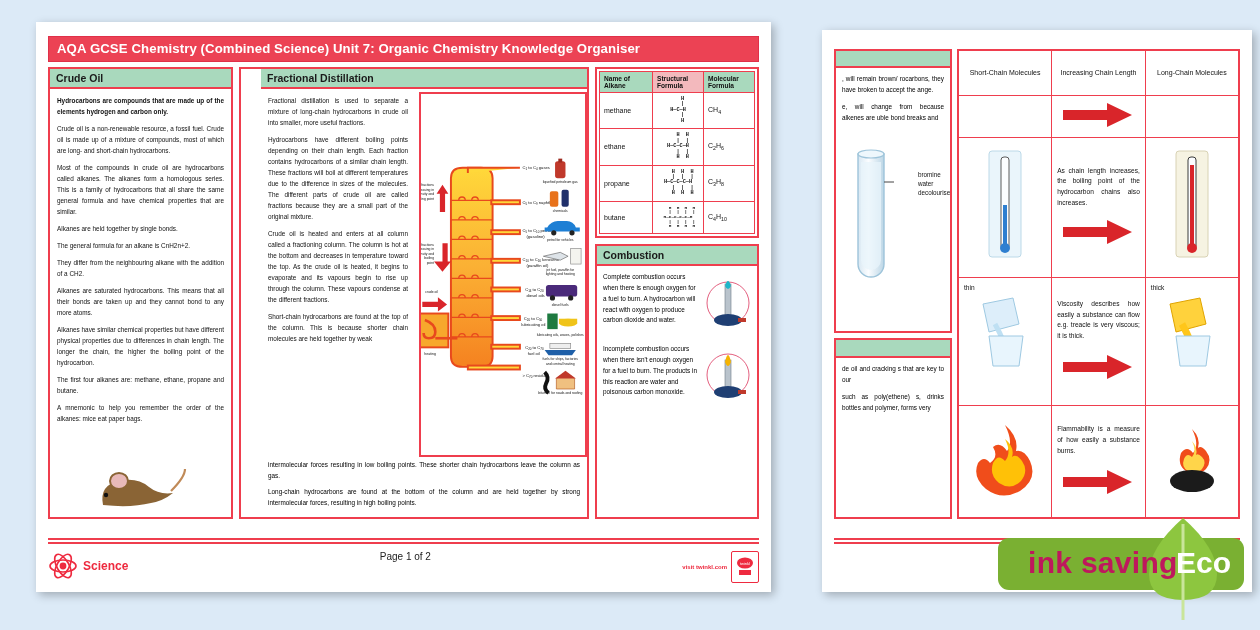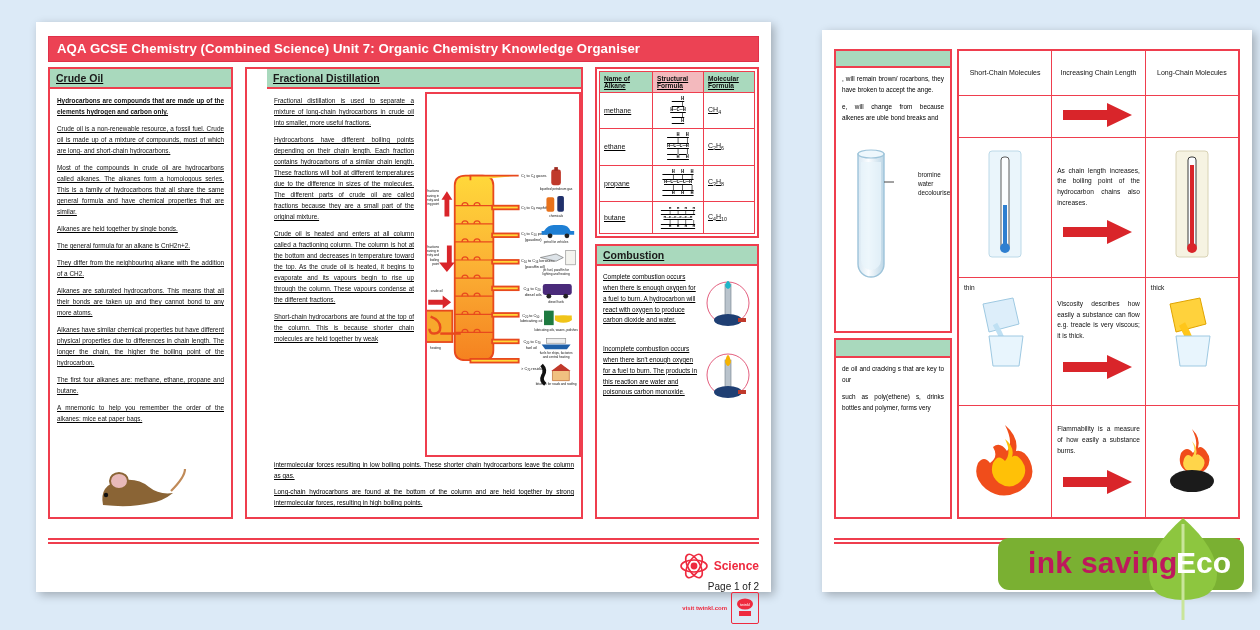--- a/index.html
+++ b/index.html
@@ -27,21 +27,21 @@
   .hdr{
     background:#a9d9bd;border-bottom:2px solid #ef3e4e;
     font-size:10.5px;font-weight:bold;color:#1a1a1a;padding:3px 6px;
   }
   .body-txt{font-size:6.4px;line-height:1.72;color:#111;text-align:justify;padding:6px 7px;}
   .body-txt p{margin:0 0 6px 0;}
   .body-txt p:last-child{margin-bottom:0;}
   .b{font-weight:bold;}
 
   
-  #p1grid{display:flex;gap:12px;height:452px;margin-top:5px;text-decoration:underline;}
+  #p1grid{display:flex;gap:6px;height:452px;margin-top:5px;}
   #colA{width:185px;display:flex;flex-direction:column;}
   #colB{flex:1;display:flex;flex-direction:column;padding-left:20px;}
   #colC{width:164px;display:flex;flex-direction:column;gap:6px;}
 
   .fd-wrap{display:flex;flex:1;min-height:0;}
   .fd-text{width:140px;flex:none;}
   .fd-diagram{flex:1;border:2px solid #ef3e4e;margin:3px 0 0 4px;position:relative;background:#fff;}
   .fd-bottom{font-size:6.4px;line-height:1.72;text-align:justify;padding:2px 7px 4px 7px;}
   .fd-bottom p{margin:0 0 5px 0;}
 
@@ -56,21 +56,21 @@
   sub{font-size:75%;}
 
   
   .comb-row{display:flex;gap:4px;align-items:flex-start;}
   .comb-txt{font-size:6.4px;line-height:1.7;flex:1;}
   .burner{width:46px;height:62px;flex:none;}
 
   
   .foot{position:absolute;left:12px;right:12px;bottom:8px;height:46px;}
   .foot .rule{border-top:2px solid #ef3e4e;border-bottom:2px solid #ef3e4e;height:2px;}
-  .foot-row{display:flex;align-items:flex-end;justify-content:space-between;margin-top:7px;flex-direction:column;}
+  .foot-row{display:flex;align-items:flex-start;justify-content:space-between;margin-top:7px;}
   .sci{display:flex;align-items:center;gap:5px;}
   .sci-label{color:#ee2a3f;font-weight:bold;font-size:12px;}
   .pagenum{font-size:10px;color:#222;}
   .visit{display:flex;align-items:center;gap:4px;}
   .visit span{color:#ee2a3f;font-size:6px;font-weight:bold;}
   .twinkl-badge{width:26px;height:30px;border:1px solid #ee2a3f;border-radius:2px;
     display:flex;align-items:center;justify-content:center;}
 
   
   #p2grid{display:flex;gap:5px;height:470px;margin-top:5px;}

